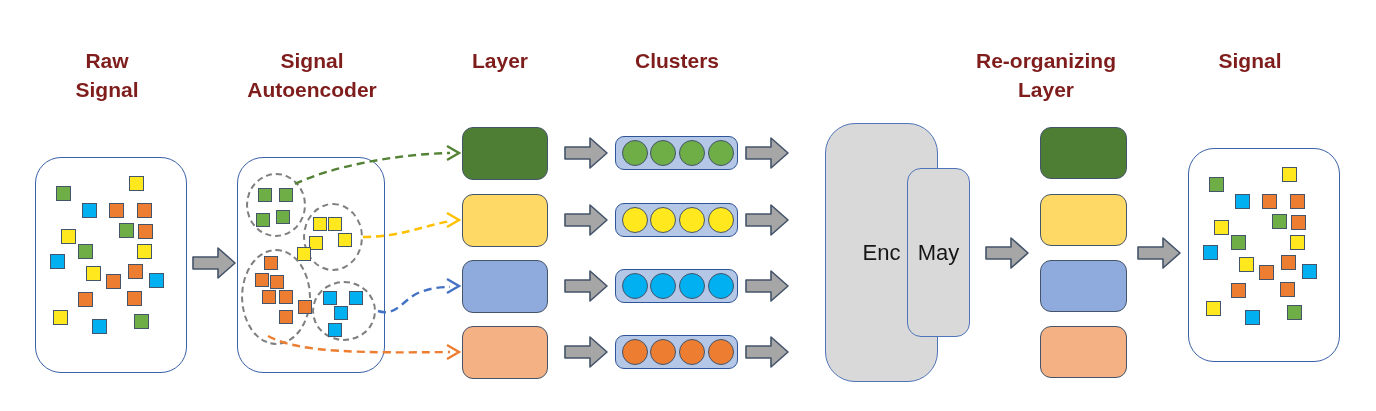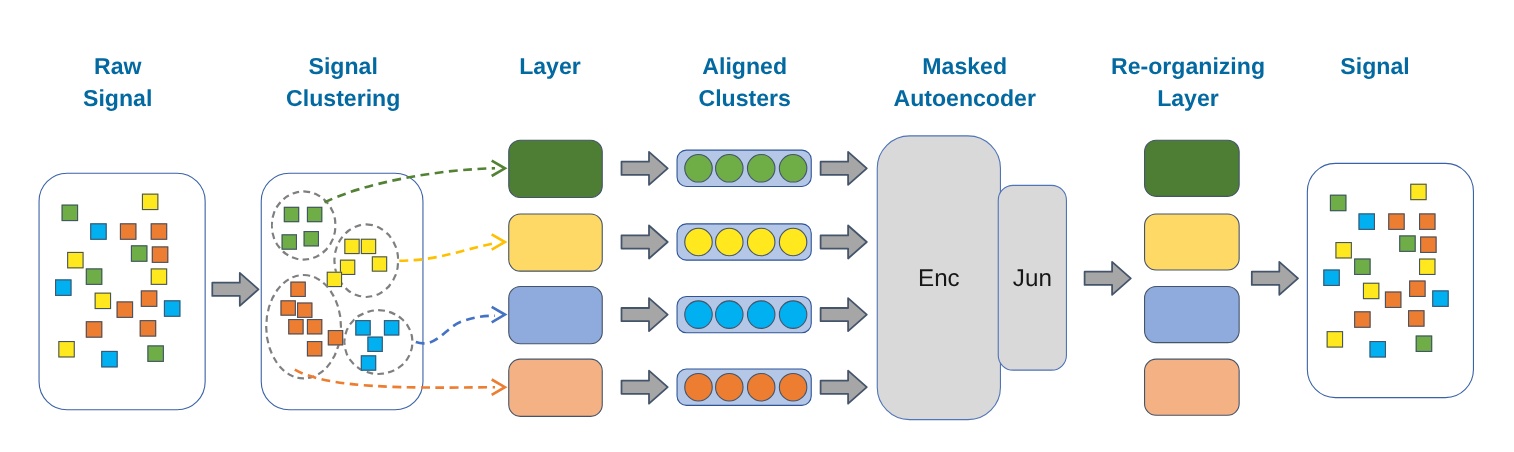--- a/index.html
+++ b/index.html
@@ -3,21 +3,21 @@
 <meta charset="utf-8">
 <style>
   html,body{margin:0;padding:0;background:#ffffff;}
   .canvas{
     position:relative;width:1376px;height:411px;background:#ffffff;
     font-family:"Liberation Sans",sans-serif;overflow:hidden;
   }
   
   .col-label{
     position:absolute;top:46px;width:190px;text-align:center;
-    font-size:21px;font-weight:700;color:#0369a1;line-height:29px;
+    font-size:21px;font-weight:700;color:#7f1d1d;line-height:29px;
   }
   
   .big-box{
     position:absolute;background:#ffffff;border:1.7px solid var(--box-border);
     border-radius:26px;box-sizing:border-box;
   }
   
   .sq{
     position:absolute;width:15px;height:15px;box-sizing:border-box;
     border:1.6px solid var(--square-border);
@@ -61,34 +61,29 @@
 <body>
 
 <div class="canvas">
 
   <div class="col-label" style="left:12px">
     <div>Raw</div>
     <div>Signal</div>
   </div>
   <div class="col-label" style="left:217px">
     <div>Signal</div>
-    <div>Clustering</div>
+    <div>Autoencoder</div>
   </div>
   <div class="col-label" style="left:405px">
     <div>Layer</div>
   </div>
   <div class="col-label" style="left:582px">
-    <div>Aligned</div>
     <div>Clusters</div>
   </div>
-  <div class="col-label" style="left:782px">
-    <div>Masked</div>
-    <div>Autoencoder</div>
-  </div>
-  <div class="col-label" style="left:985px">
+  <div class="col-label" style="left:951px">
     <div>Re-organizing</div>
     <div>Layer</div>
   </div>
   <div class="col-label" style="left:1155px">
     <div>Signal</div>
   </div>
 
   <div class="big-box" id="raw-box" style="left:35px;top:157px;width:152px;height:216px">
       <div class="sq" style="left: 93px; top: 18px; background: rgb(255, 232, 30);"></div>
       <div class="sq" style="left: 20px; top: 28px; background: rgb(111, 173, 71);"></div>
@@ -192,25 +187,25 @@
         <div class="token" style="left: 91.6px; top: 3px; background: rgb(237, 125, 49);"></div>
       </div>
     </div>
   <div id="reorg-blocks">
       <div class="row-block" style="left: 1040px; top: 127px; width: 87px; height: 52px; background: rgb(78, 126, 51);"></div>
       <div class="row-block" style="left: 1040px; top: 194px; width: 87px; height: 52px; background: rgb(255, 217, 102);"></div>
       <div class="row-block" style="left: 1040px; top: 260px; width: 87px; height: 52px; background: rgb(143, 170, 220);"></div>
       <div class="row-block" style="left: 1040px; top: 326px; width: 87px; height: 52px; background: rgb(244, 177, 131);"></div>
     </div>
 
-  <div class="mae-box" style="left:797px;top:123px;width:113px;height:259px;border-radius:30px">
+  <div class="mae-box" style="left:825px;top:123px;width:113px;height:259px;border-radius:30px">
     <span>Enc</span>
   </div>
   <div class="mae-box" style="left:907px;top:168px;width:63px;height:169px;border-radius:14px">
-    <span>Jun</span>
+    <span>May</span>
   </div>
 
   <svg id="overlay" width="1376" height="411" viewBox="0 0 1376 411">
     <path class="connector c-green" d="M295 184 C332 166 398 154 450 153"></path>
     <path class="connector-head c-green" d="M447 146 L459 153 L447 160"></path>
     <path class="connector c-yellow" d="M363 237 C398 237 420 227 450 221"></path>
     <path class="connector-head c-yellow" d="M447 213 L459 220 L447 227"></path>
     <path class="connector c-blue" d="M378 311 C396 317 404 299 418 293 C430 288 441 287 450 287"></path>
     <path class="connector-head c-blue" d="M447 279 L459 286 L447 293"></path>
     <path class="connector c-orange" d="M268 336 C298 353 365 353 450 352"></path>

